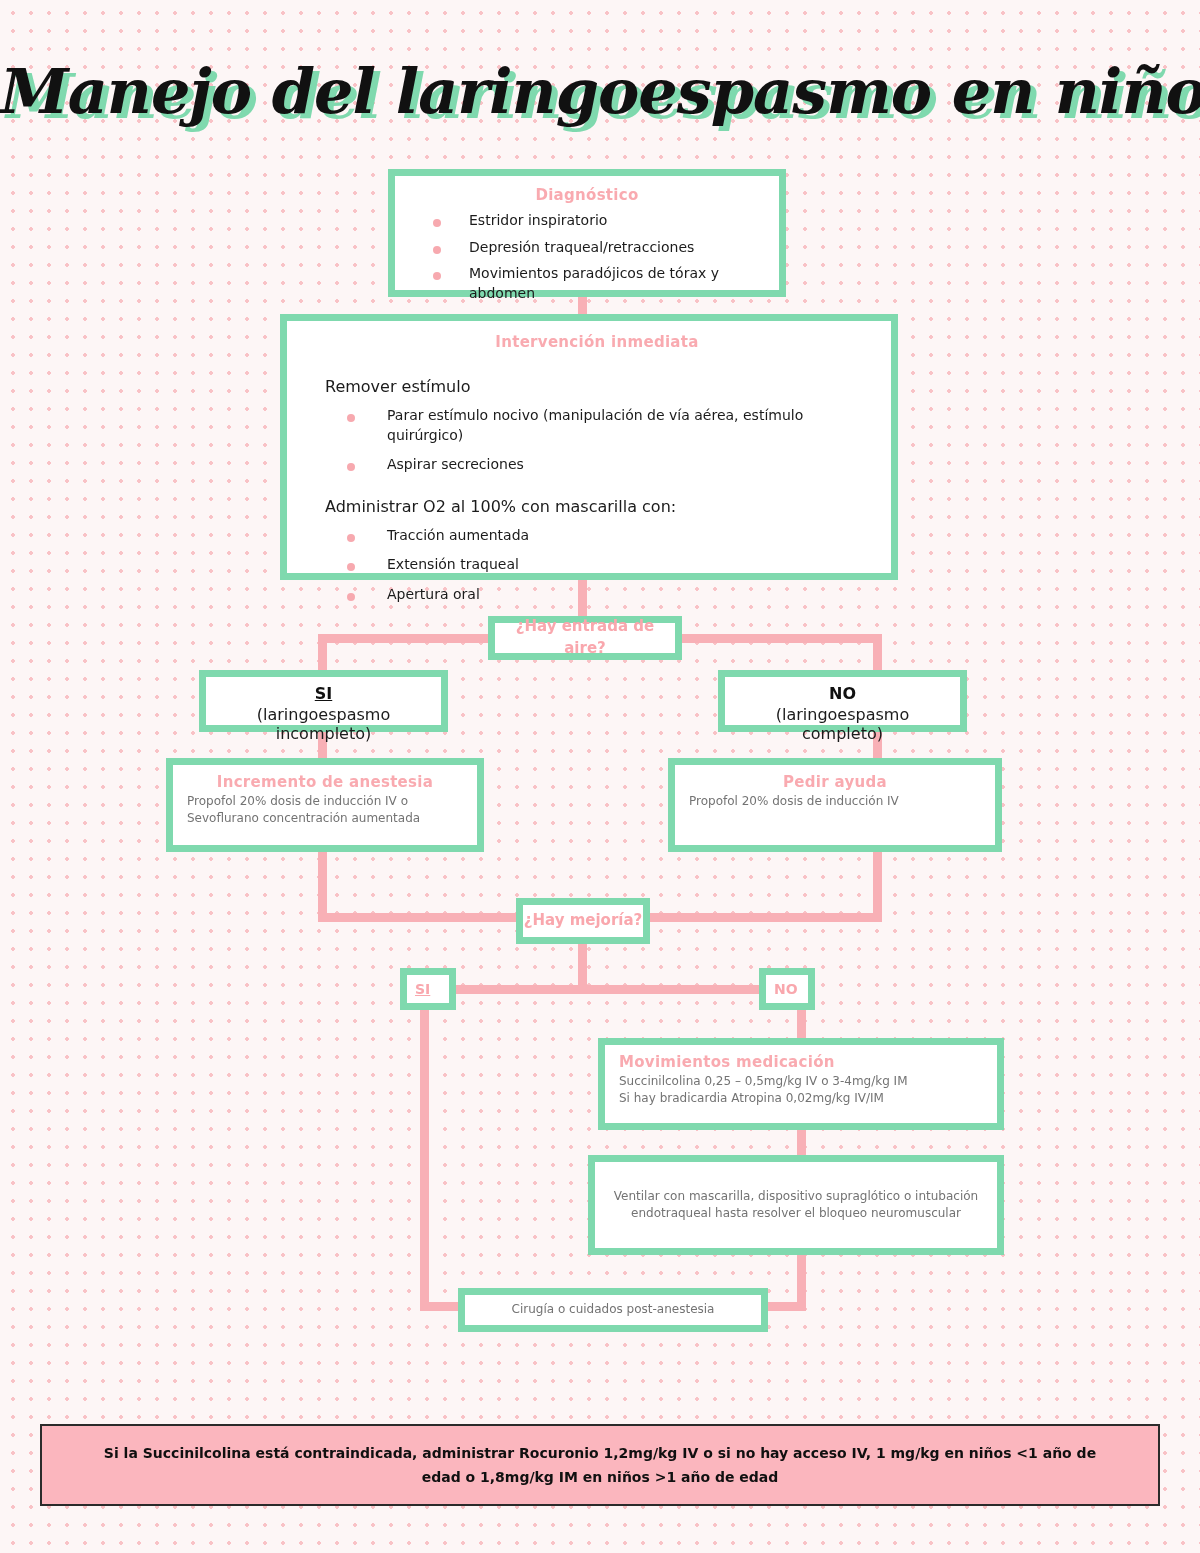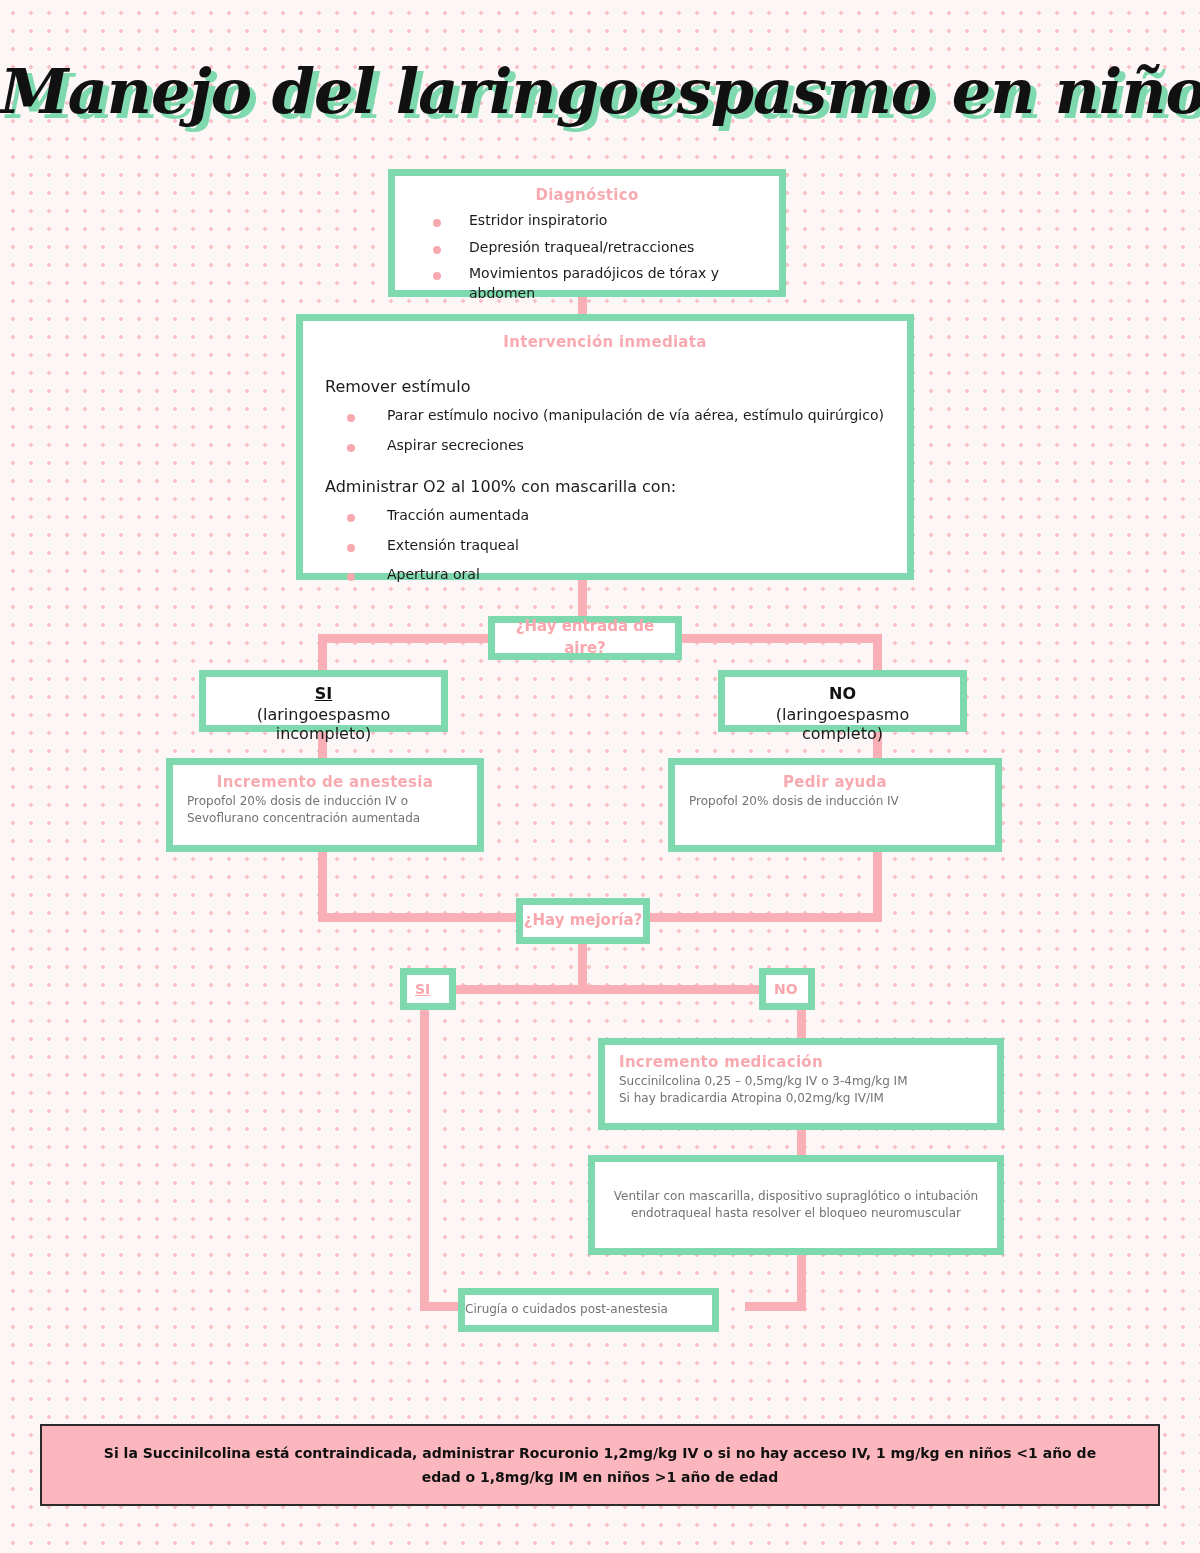--- a/index.html
+++ b/index.html
@@ -118,21 +118,21 @@
     <div class="box-inner">
       <div class="hdr">Diagnóstico</div>
       <ul class="bl">
         <li>Estridor inspiratorio</li>
         <li>Depresión traqueal/retracciones</li>
         <li>Movimientos paradójicos de tórax y abdomen</li>
       </ul>
     </div>
   </div>
 
-  <div class="box" style="left:296px;top:314px;width:618px;height:266px;">
+  <div class="box" style="left:280px;top:314px;width:618px;height:266px;padding-left:16px;">
     <div class="box-inner" style="padding:12px 22px;">
       <div class="hdr" style="margin-bottom:26px;">Intervención inmediata</div>
       <p class="lead">Remover estímulo</p>
       <ul class="bl tight">
         <li>Parar estímulo nocivo (manipulación de vía aérea, estímulo quirúrgico)</li>
         <li>Aspirar secreciones</li>
       </ul>
       <p class="lead" style="margin-top:22px;">Administrar O2 al 100% con mascarilla con:</p>
       <ul class="bl tight">
         <li>Tracción aumentada</li>
@@ -182,33 +182,33 @@
   <div class="box" style="left:400px;top:968px;width:56px;height:42px;display:flex;align-items:center;">
     <div class="smallyn under" style="padding-left:8px;">SI</div>
   </div>
 
   <div class="box" style="left:759px;top:968px;width:56px;height:42px;display:flex;align-items:center;">
     <div class="smallyn" style="padding-left:8px;">NO</div>
   </div>
 
   <div class="box" style="left:598px;top:1038px;width:406px;height:92px;">
     <div class="box-inner" style="padding:8px 14px;">
-      <div class="hdr left" style="margin-bottom:2px;">Incremento medicación</div>
+      <div class="hdr left" style="margin-bottom:2px;">Movimientos medicación</div>
       <div class="txt">Succinilcolina 0,25 – 0,5mg/kg IV o 3-4mg/kg IM</div>
       <div class="txt">Si hay bradicardia Atropina 0,02mg/kg IV/IM</div>
     </div>
   </div>
 
   <div class="box" style="left:588px;top:1155px;width:416px;height:100px;display:flex;align-items:center;">
     <div class="box-inner" style="padding:6px 16px;width:100%;box-sizing:border-box;">
       <div class="txt center">Ventilar con mascarilla, dispositivo supraglótico o intubación endotraqueal hasta resolver el bloqueo neuromuscular</div>
     </div>
   </div>
 
-  <div class="box" style="left:458px;top:1288px;width:261px;height:44px;display:flex;align-items:center;">
+  <div class="box" style="left:458px;top:1288px;width:310px;height:44px;display:flex;align-items:center;justify-content:center;">
     <div class="txt center">Cirugía o cuidados post-anestesia</div>
   </div>
 
   <div class="footer">
     <p>Si la Succinilcolina está contraindicada, administrar Rocuronio 1,2mg/kg IV o si no hay acceso IV, 1 mg/kg en niños &lt;1 año de edad o 1,8mg/kg IM en niños &gt;1 año de edad</p>
   </div>
 
 </div>
 
 </body></html>

